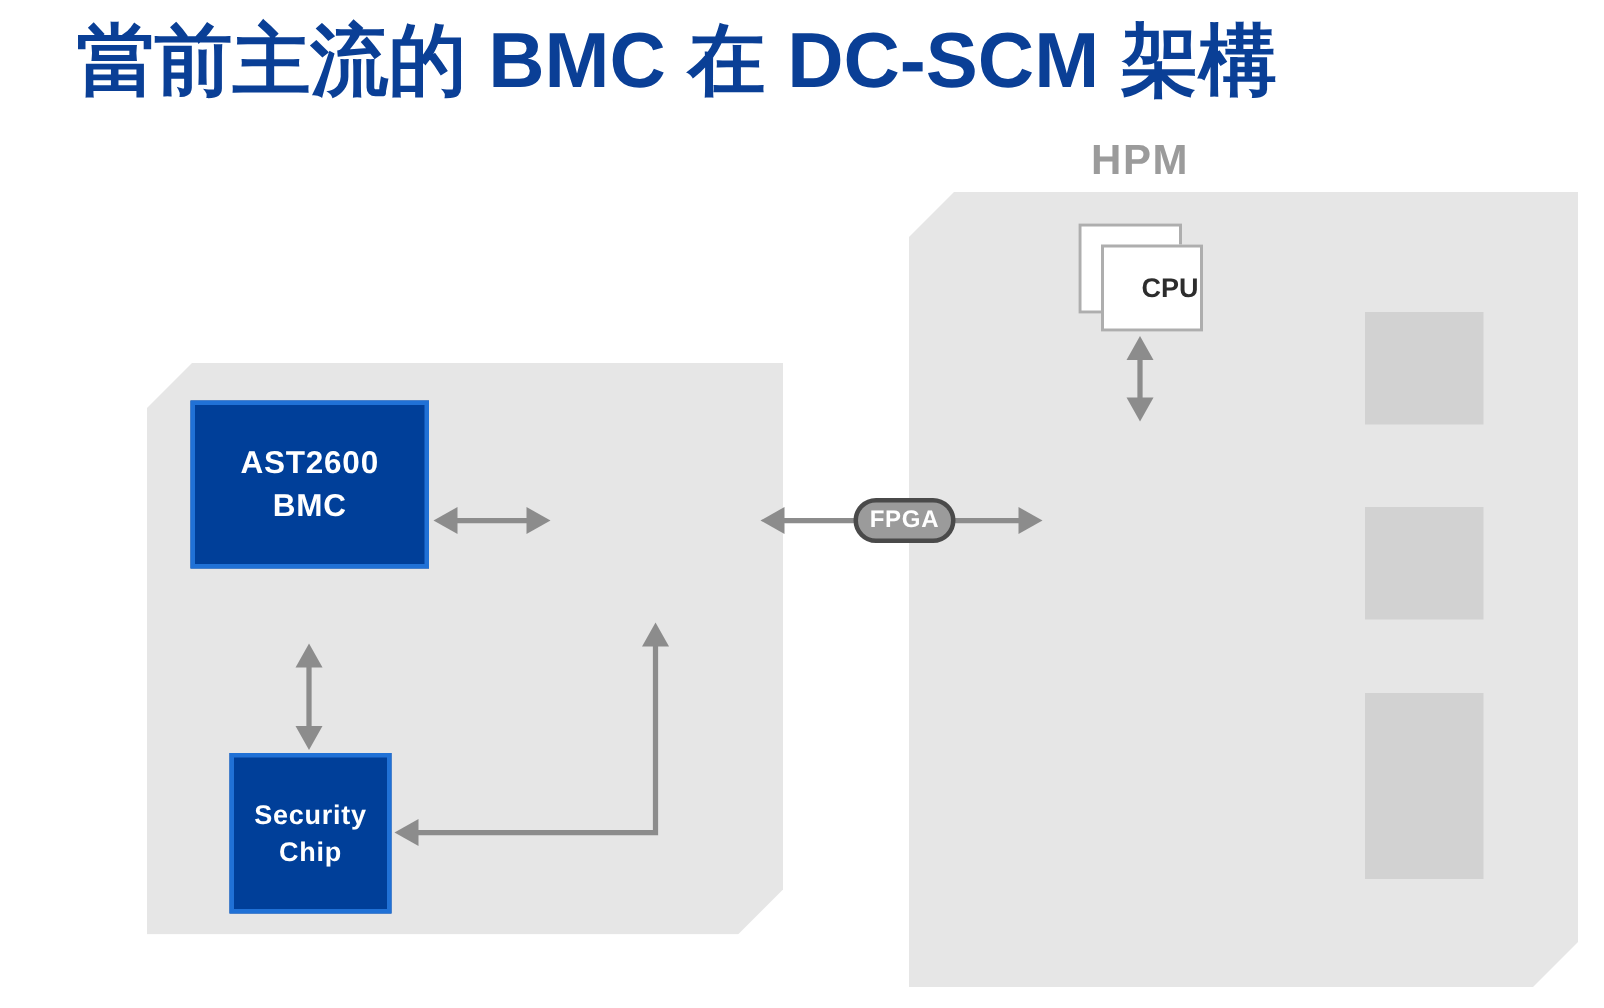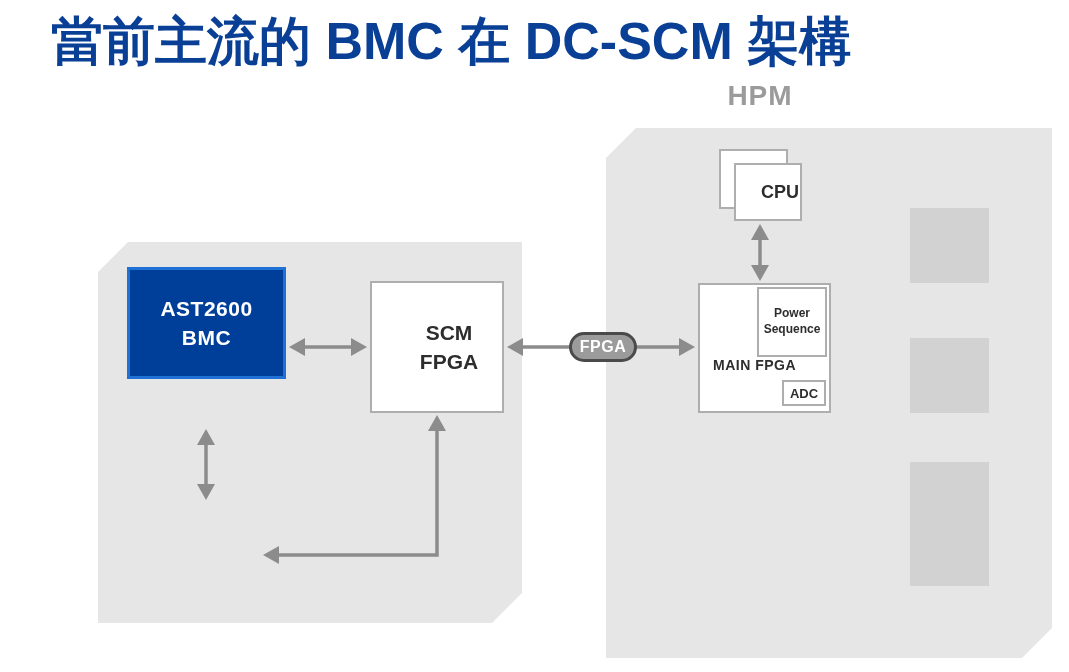--- a/index.html
+++ b/index.html
@@ -24,21 +24,21 @@
     position:absolute;left:7px;top:12px;width:1010px;
     font-size:52px;font-weight:800;color:var(--title-blue);
     white-space:nowrap;letter-spacing:0px;line-height:1.15;margin-left:44px;
   }
 
   .region-label{
     position:absolute;font-size:28px;font-weight:700;color:var(--label-gray);
     letter-spacing:1px;text-align:center;
   }
   .dcscm-label{left:98px;top:205px;width:424px;}
-  .hpm-label{left:700px;top:80px;width:120px;}
+  .hpm-label{left:700px;top:91px;width:120px;}
 
   .panel{position:absolute;background:var(--panel-gray);
     clip-path:polygon(30px 0,100% 0,100% calc(100% - 30px),calc(100% - 30px) 100%,0 100%,0 30px);}
   .dcscm-panel{left:98px;top:242px;width:424px;height:381px;}
   .hpm-panel{left:606px;top:128px;width:446px;height:530px;}
 
   .placeholder{position:absolute;left:910px;width:79px;background:var(--placeholder-gray);z-index:2;}
   .ph1{top:208px;height:75px;}
   .ph2{top:338px;height:75px;}
   .ph3{top:462px;height:124px;}
@@ -124,39 +124,29 @@
       <polygon points="437,415 428,431 446,431" stroke="none"></polygon>
       <polygon points="263,555 279,546 279,564" stroke="none"></polygon>
     </g>
   </svg>
 
   <div class="chip blue-chip bmc">
     <span>AST2600</span>
     <span>BMC</span>
   </div>
 
+  <div class="chip blue-chip security">
+    <span>Security</span>
+    <span>Chip</span>
+  </div>
 
-  <div class="chip white-box scm-fpga">
-    <span>SCM</span>
-    <span>FPGA</span>
-  </div>
 
   <div class="chip white-box cpu-back"></div>
   <div class="chip white-box cpu-front">
     <span>CPU</span>
   </div>
 
-  <div class="chip white-box main-fpga">
-    <div class="power-seq">
-      <span>Power</span>
-      <span>Sequence</span>
-    </div>
-    <div class="main-fpga-label">MAIN FPGA</div>
-    <div class="adc">
-      <span>ADC</span>
-    </div>
-  </div>
 
   <div class="ltpi-pill">
     <span>FPGA</span>
   </div>
 
 </div>
 
 </body></html>

